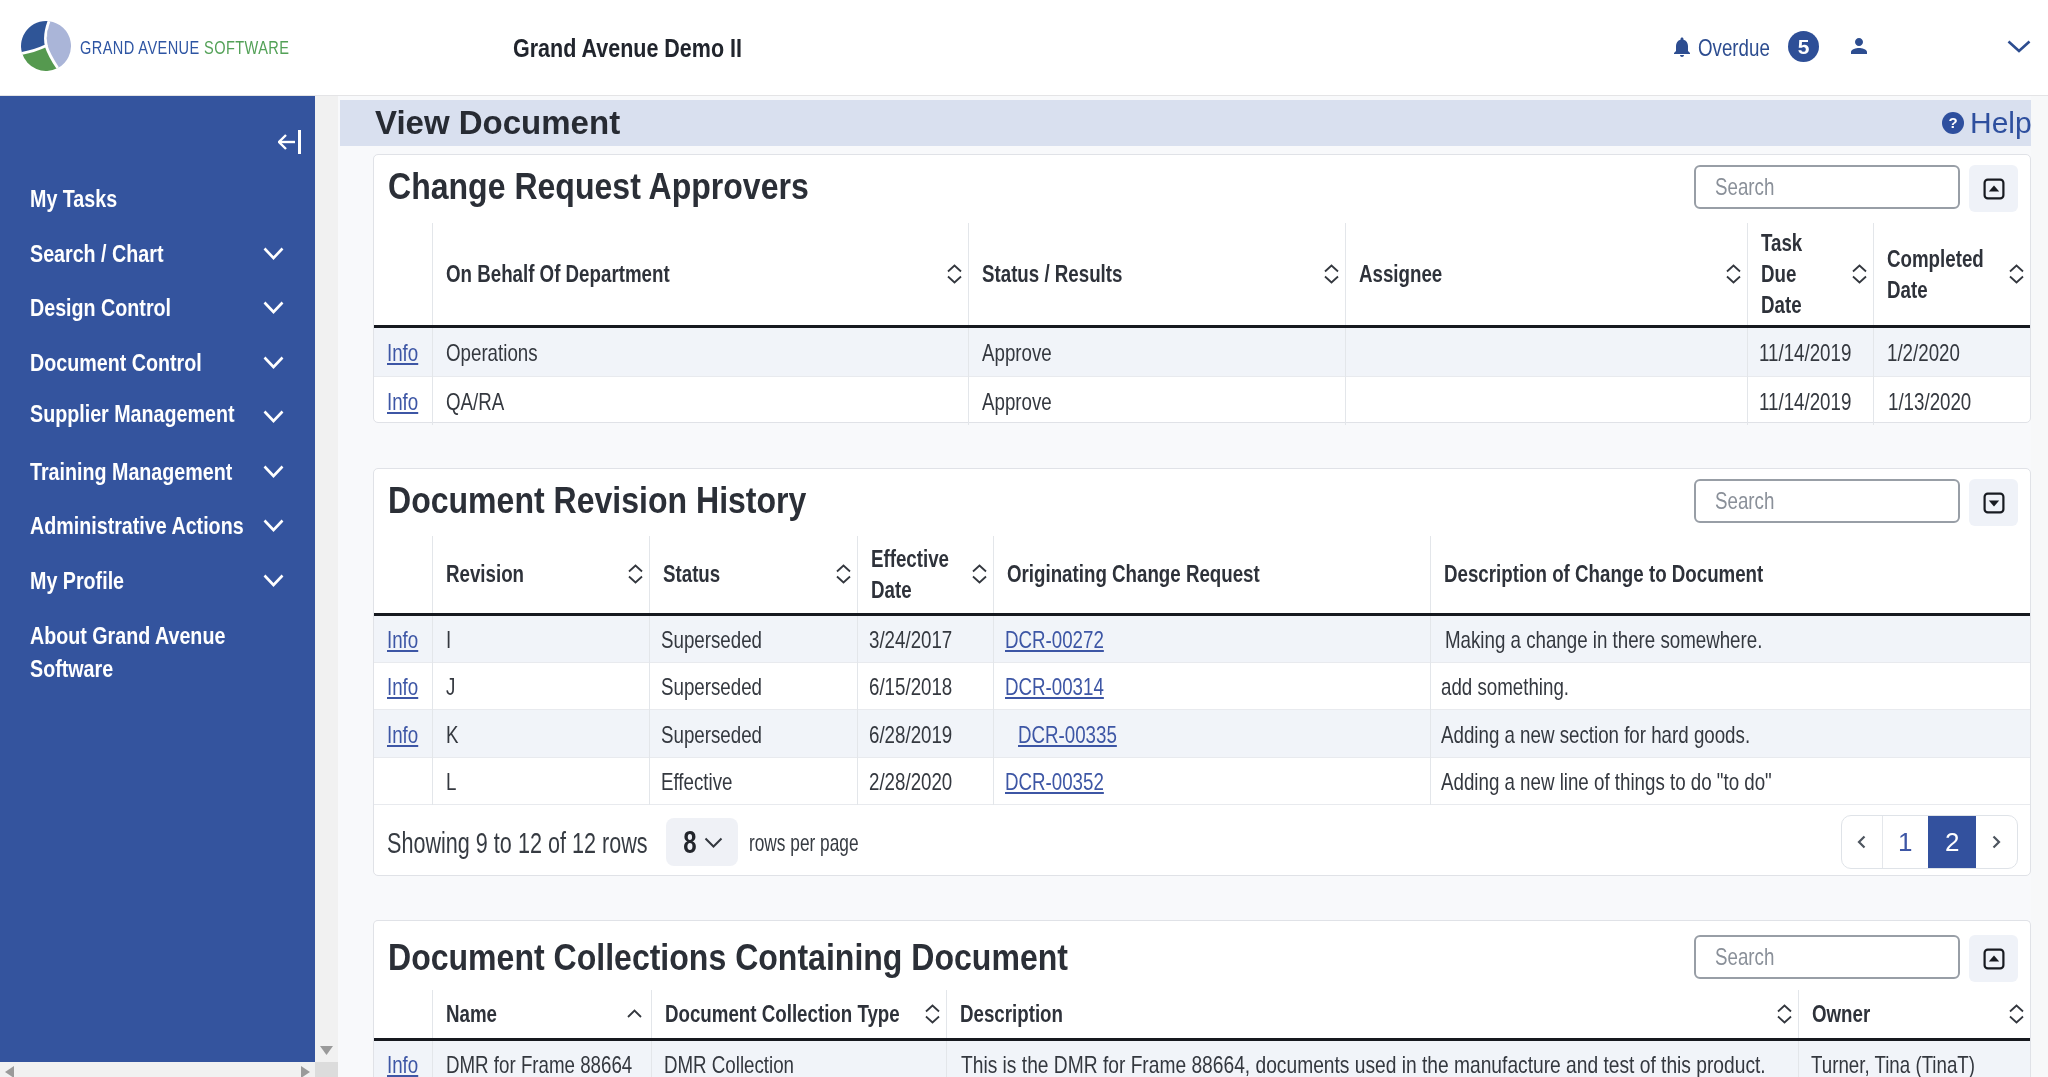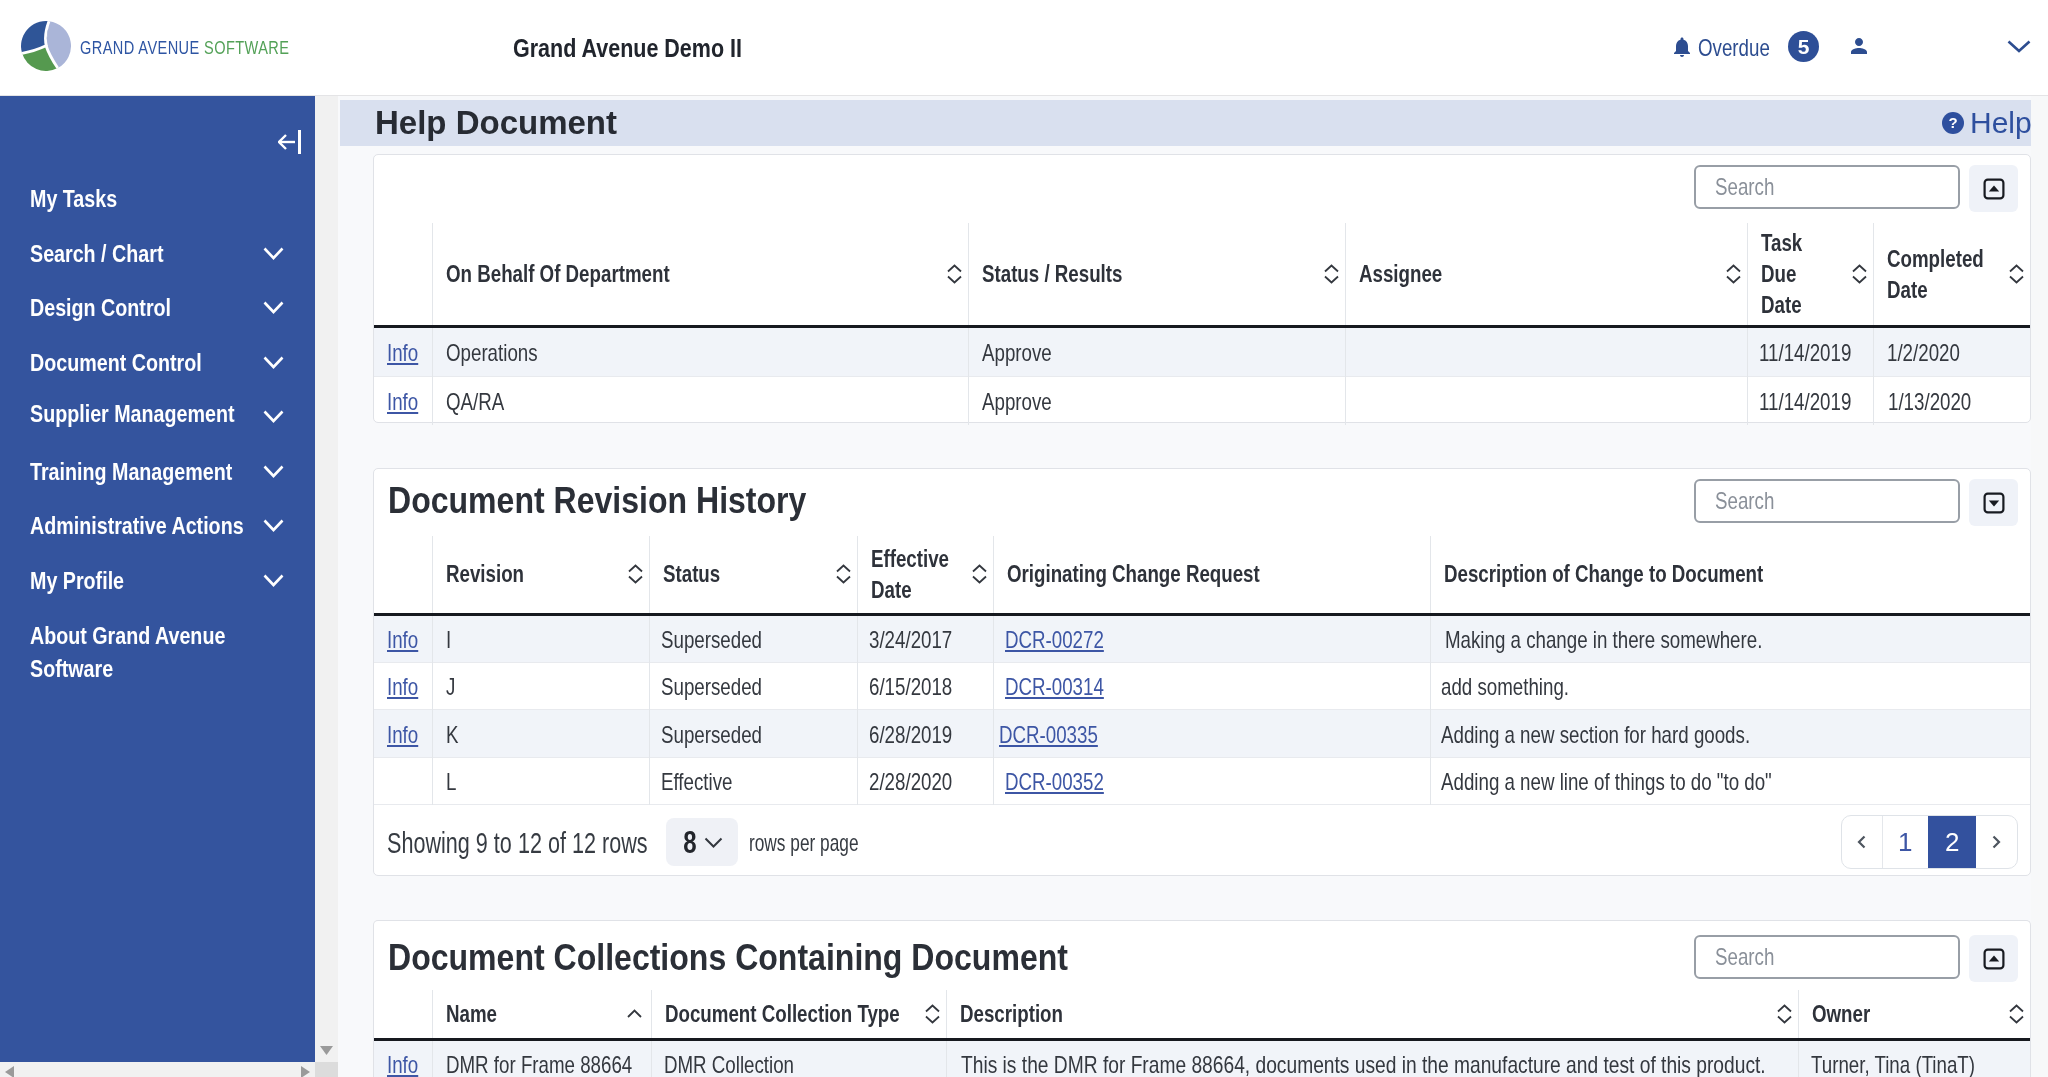--- a/index.html
+++ b/index.html
@@ -135,29 +135,30 @@
 <svg class="abs" style="left:4px;top:1066px" width="12" height="12" viewBox="0 0 12 12">
     <path d="M10 0 L10 12 L1 6 Z" fill="#9a9a9a"></path>
   </svg>
 <svg class="abs" style="left:299px;top:1066px" width="12" height="12" viewBox="0 0 12 12">
     <path d="M2 0 L2 12 L11 6 Z" fill="#9a9a9a"></path>
   </svg>
 
 <div class="abs" id="main"></div>
 <div class="abs" id="rgut"></div>
 <div class="abs" id="vdbar">
-  <div class="abs" id="vdtitle">Help Document</div>
+  <div class="abs" id="vdtitle">View Document</div>
   <svg class="abs" style="left:1602px;top:12px" width="22" height="22" viewBox="0 0 22 22">
     <circle cx="11" cy="11" r="11" fill="#2e4f9e"></circle>
     <text x="11" y="16" text-anchor="middle" font-size="15" font-weight="bold" fill="#fff" font-family="Liberation Sans">?</text>
   </svg>
   <div class="abs" style="left:1630px;top:0;height:60px;line-height:46px;font-size:30px;color:#2e4f9e">Help</div>
 </div>
 
 <div class="card" style="top:154px;height:269px">
+  <div class="ctitle" style="top:12px;height:40px;line-height:40px"><span class="ct">Change Request Approvers</span></div>
   <div class="search" style="top:10px">
       <span class="cx">Search</span>
     </div>
   <div class="colbtn" style="top:10px">
     <svg width="22" height="22" viewBox="0 0 22 22">
         <rect x="1.6" y="1.6" width="18.8" height="18.8" rx="3.2" fill="none" stroke="#181b21" stroke-width="2.2"></rect>
         <path d="M5.8 13.6 L11 7.4 L16.2 13.6 Z" fill="#181b21"></path>
       </svg>
   </div>
   <table class="abs" style="left:0;top:68px">
@@ -269,21 +270,21 @@
         <td style="padding-left:11px"><span class="cx">Superseded</span></td>
         <td style="padding-left:11px"><span class="cx">6/15/2018</span></td>
         <td style="padding-left:11px"><a class="lnk"><span class="cx" style="text-decoration:underline">DCR-00314</span></a></td>
         <td style="padding-left:10px"><span class="cx">add something.</span></td>
       </tr>
       <tr class="alt" style="height:48px">
         <td><a class="lnk"><span class="cx" style="text-decoration:underline">Info</span></a></td>
         <td><span class="cx">K</span></td>
         <td style="padding-left:11px"><span class="cx">Superseded</span></td>
         <td style="padding-left:11px"><span class="cx">6/28/2019</span></td>
-        <td style="padding-left:5px"><a class="lnk"><span class="cx" style="text-decoration:underline">DCR-00335</span></a></td>
+        <td style="padding-left:24px"><a class="lnk"><span class="cx" style="text-decoration:underline">DCR-00335</span></a></td>
         <td style="padding-left:10px"><span class="cx">Adding a new section for hard goods.</span></td>
       </tr>
       <tr style="height:47px">
         <td></td>
         <td><span class="cx">L</span></td>
         <td style="padding-left:11px"><span class="cx">Effective</span></td>
         <td style="padding-left:11px"><span class="cx">2/28/2020</span></td>
         <td style="padding-left:11px"><a class="lnk"><span class="cx" style="text-decoration:underline">DCR-00352</span></a></td>
         <td style="padding-left:10px"><span class="cx">Adding a new line of things to do "to do"</span></td>
       </tr>

